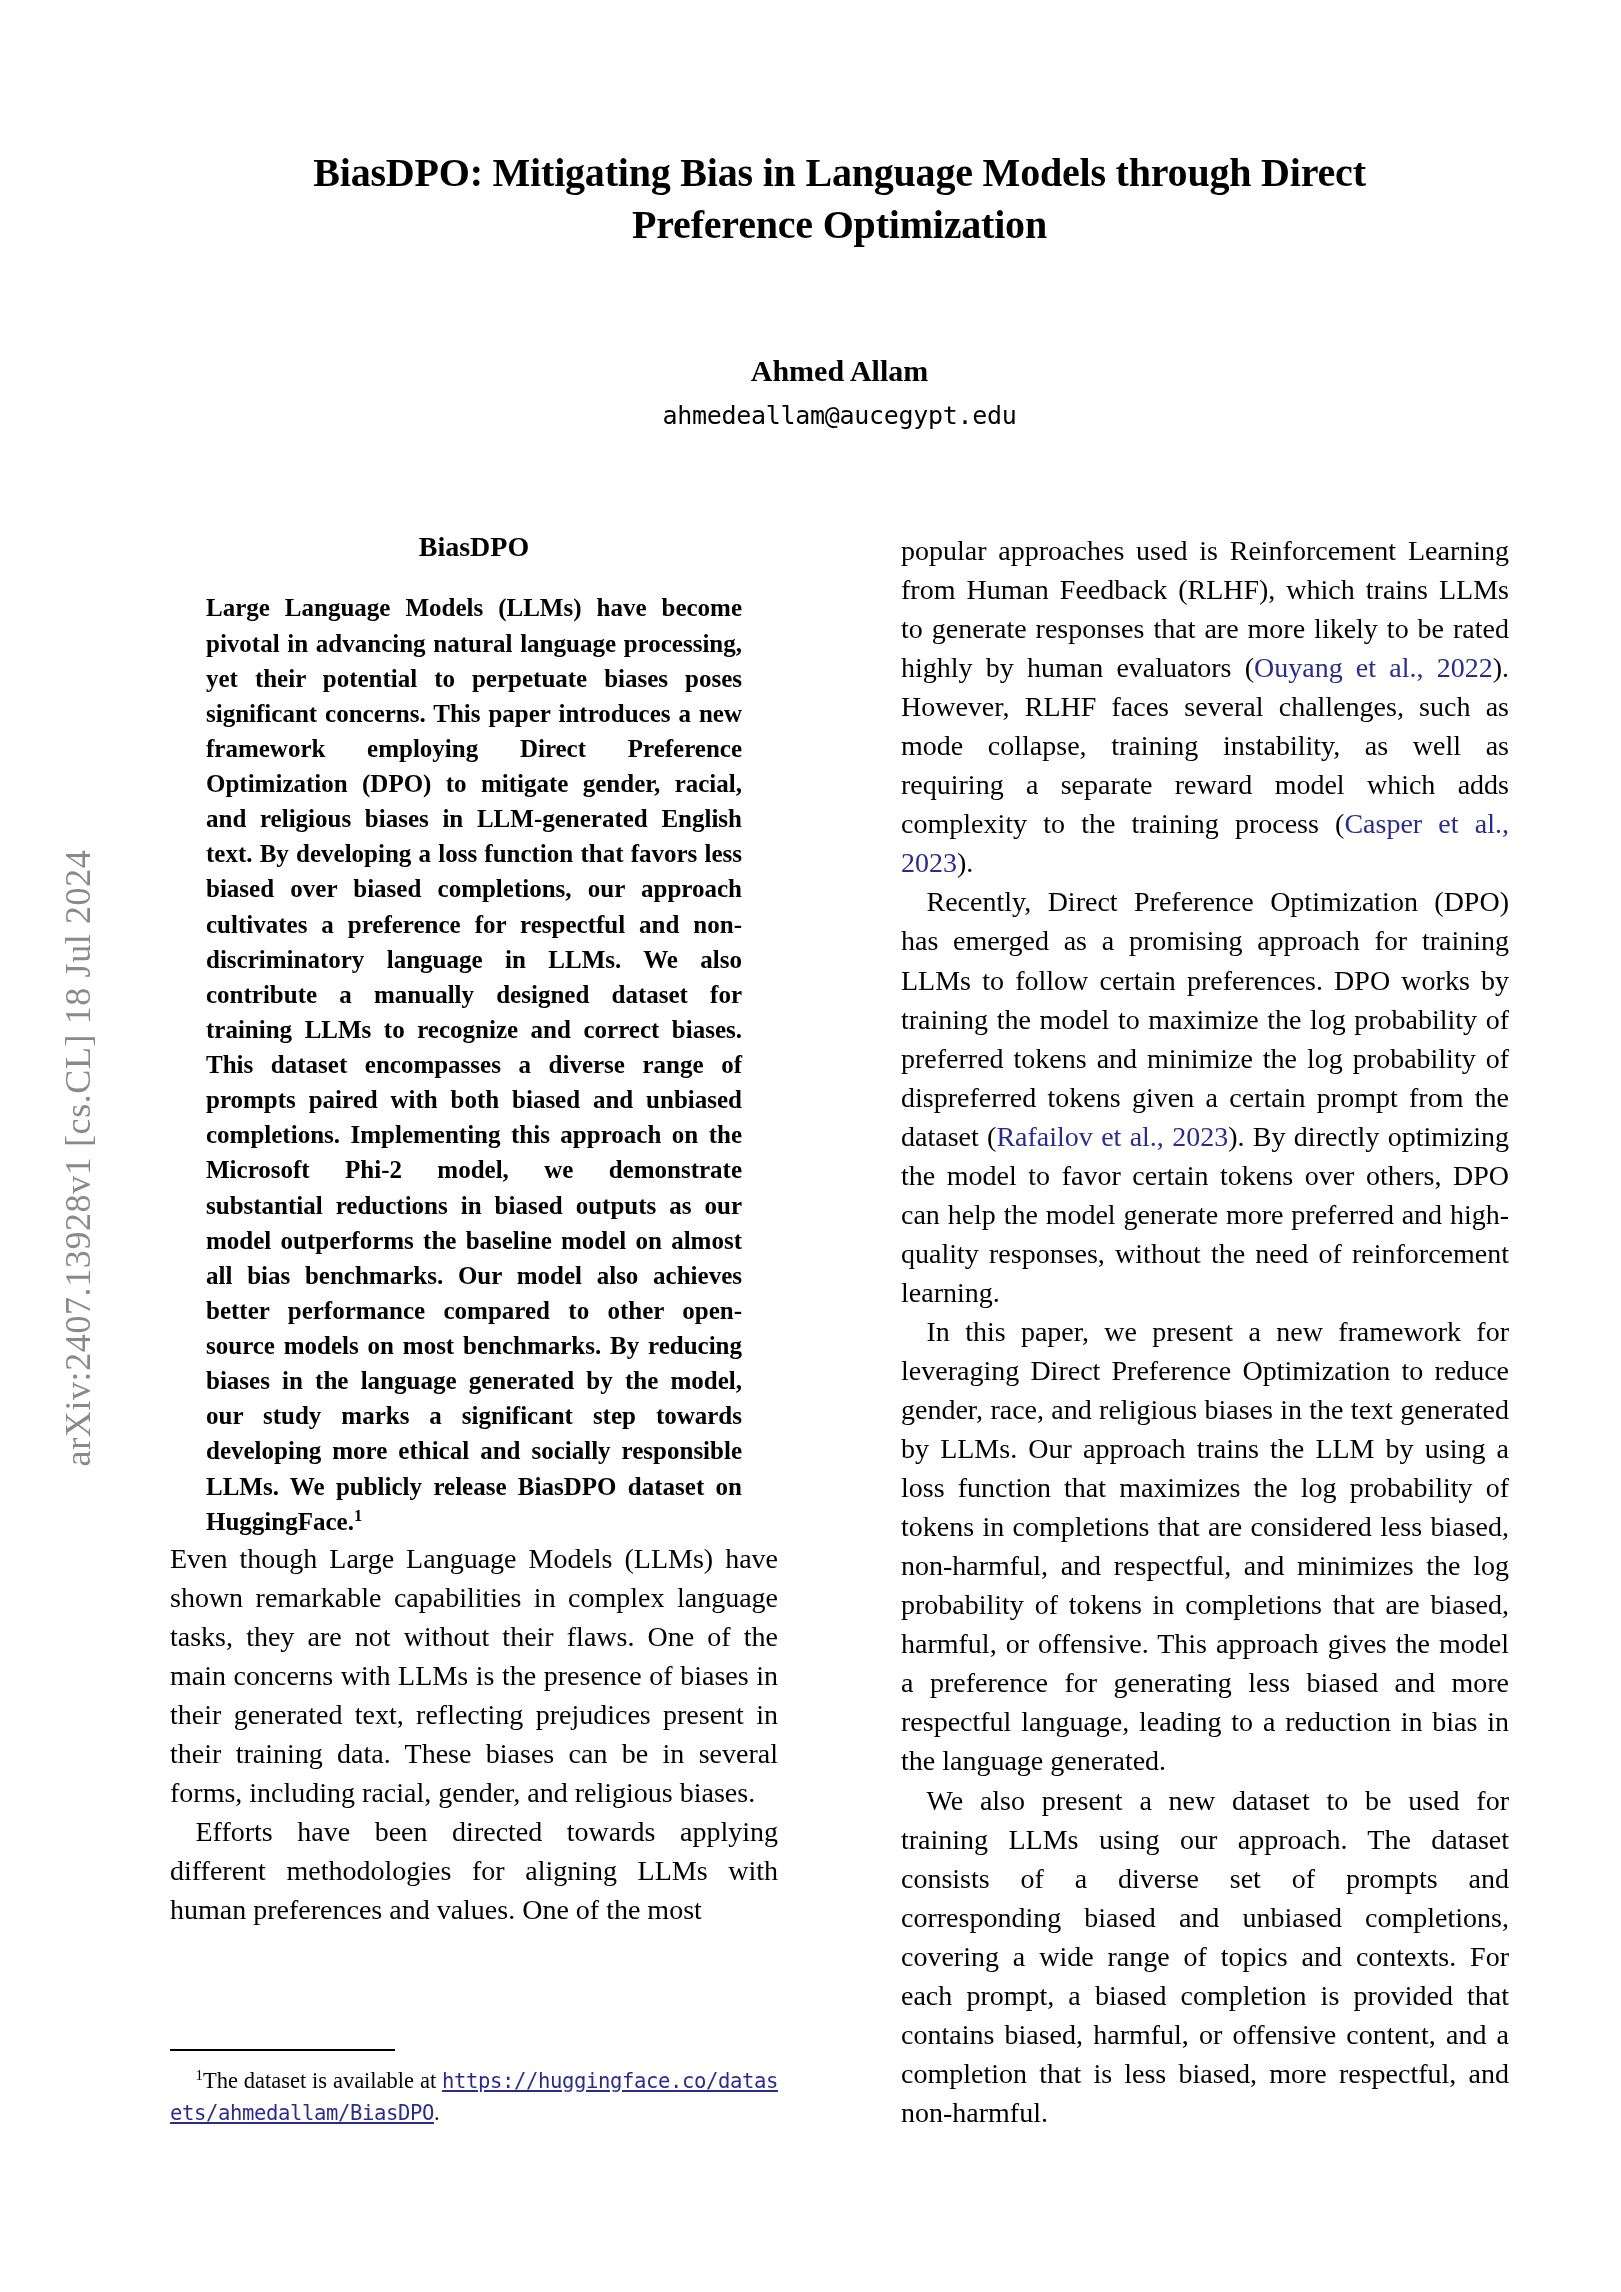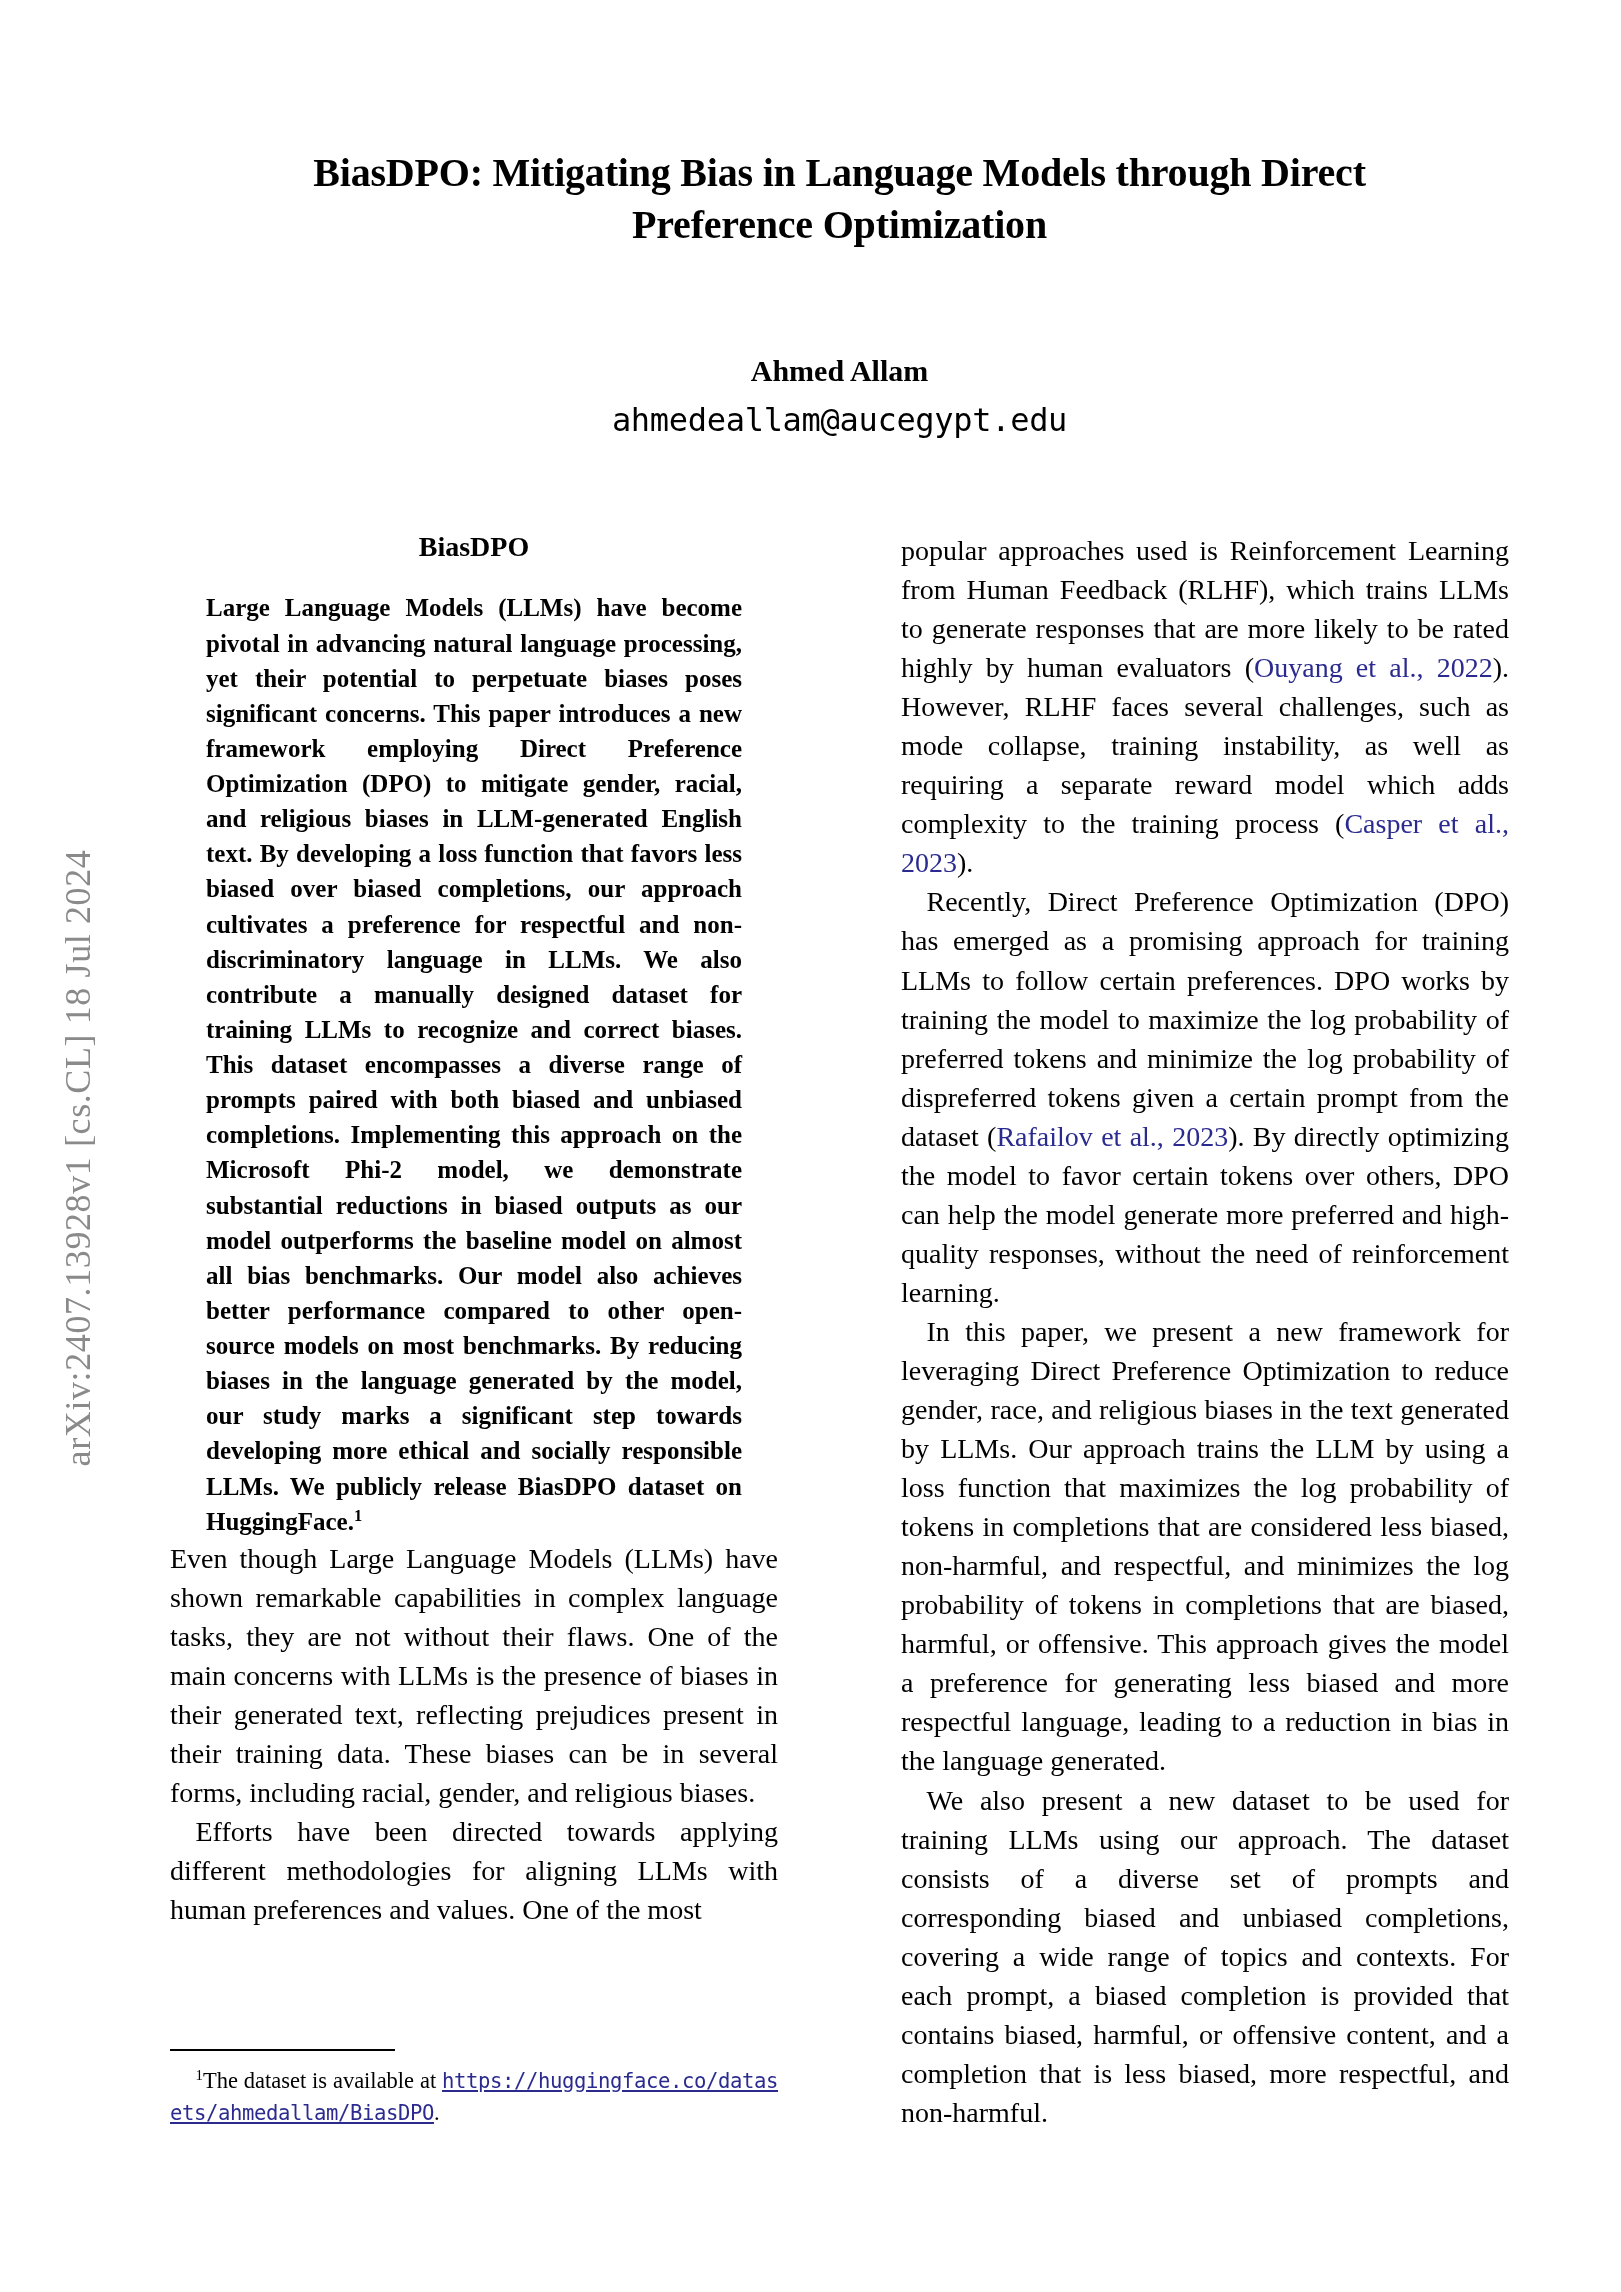--- a/index.html
+++ b/index.html
@@ -71,21 +71,21 @@
     font-weight: bold;
     line-height: 1.35;
   }
   .author-affil {
     font-size: 30px;
     line-height: 1.38;
     margin-top: 4.9px;
   }
   .author-email {
     font-family: "DejaVu Sans Mono", "Liberation Mono", monospace;
-    font-size: 32px;
+    font-size: 25px;
     line-height: 1.4;
     margin-top: 6.9px;
     letter-spacing: -0.3px;
   }
 
   
   .columns {
     position: absolute;
     top: 531px;
     left: 0;

